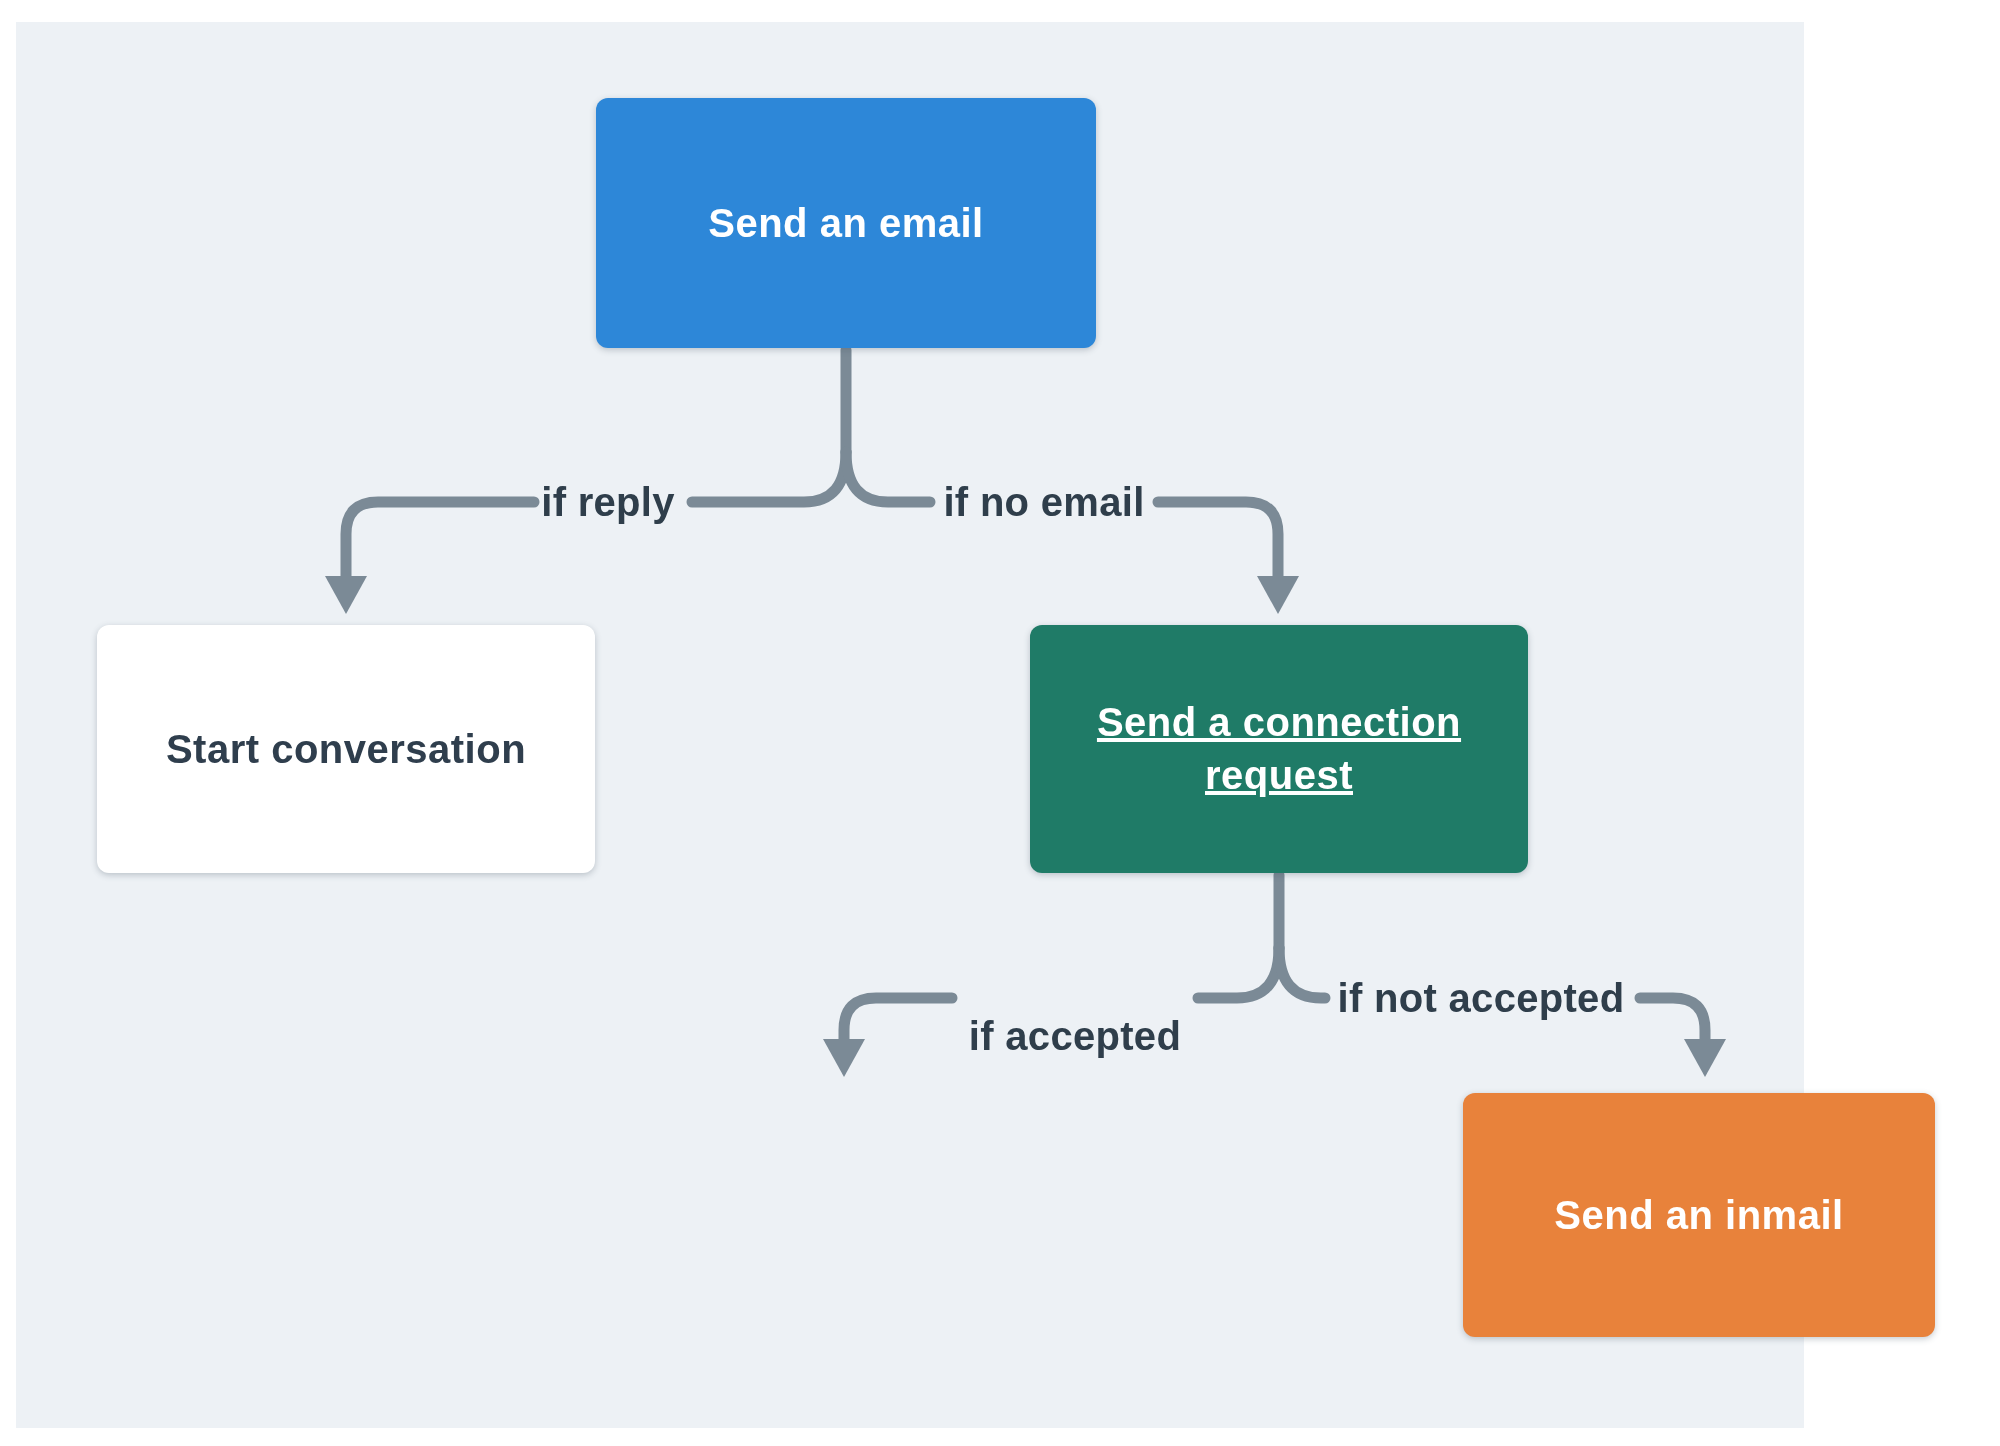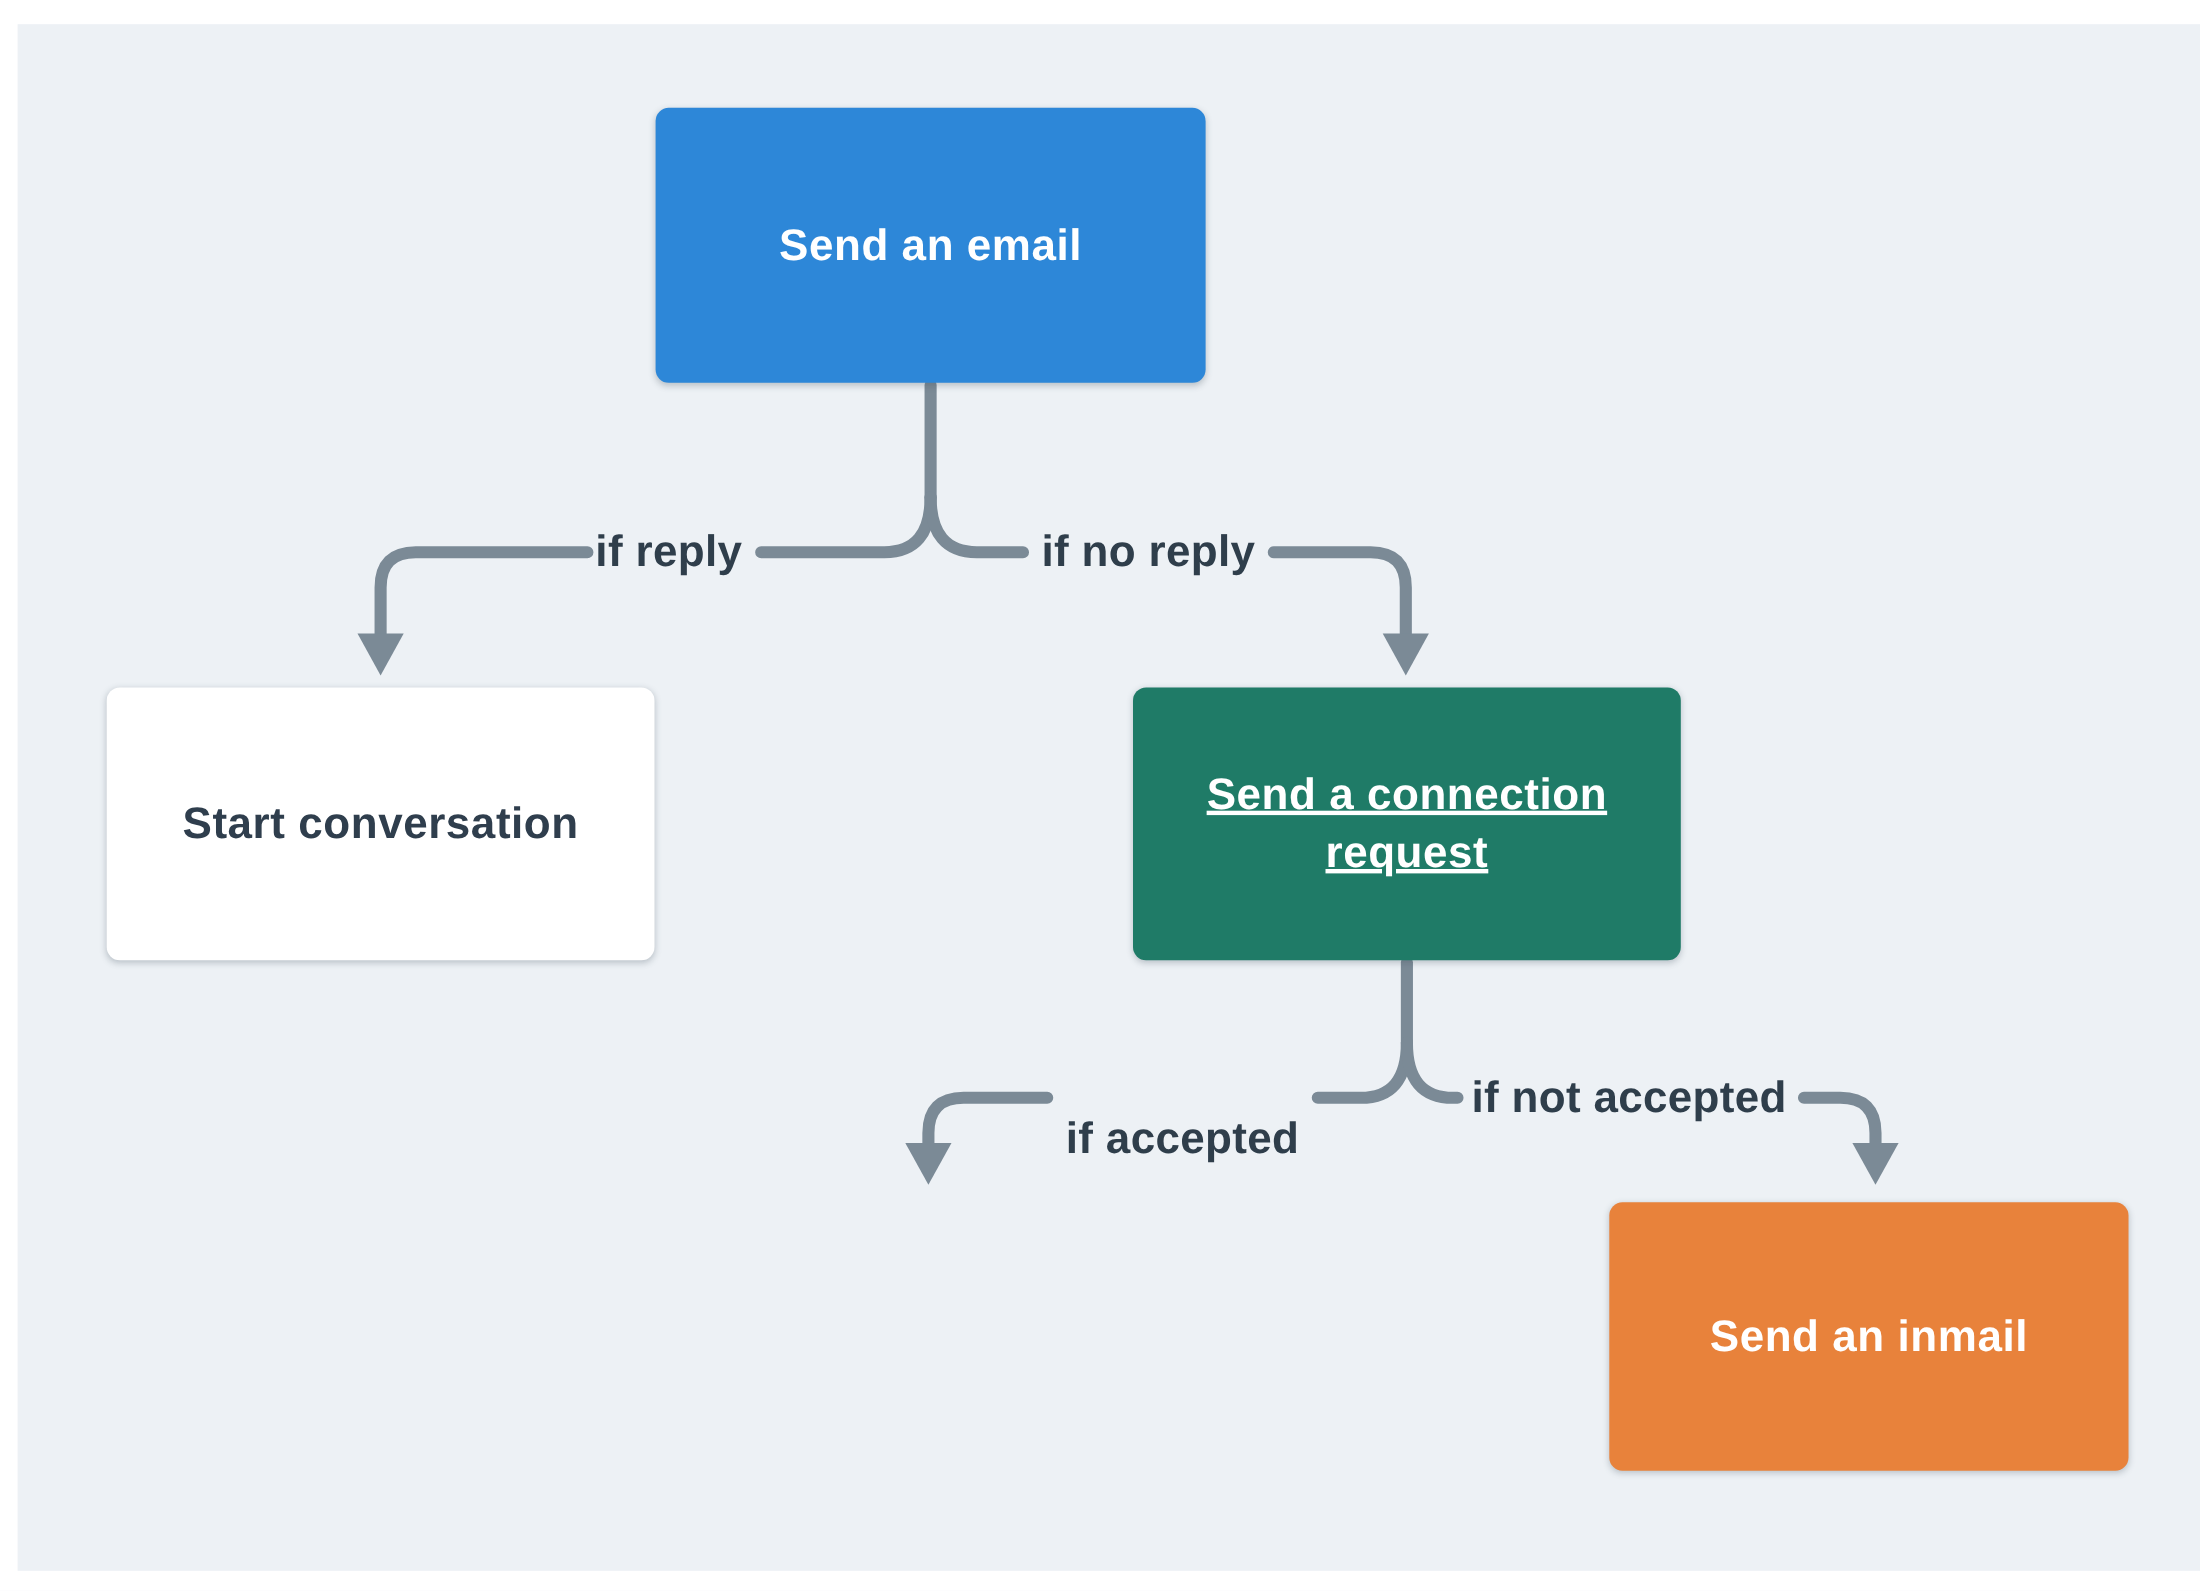--- a/index.html
+++ b/index.html
@@ -14,21 +14,21 @@
   .page {
     position: relative;
     width: 2000px;
     height: 1446px;
     background: #ffffff;
   }
   .canvas {
     position: absolute;
     left: 16px;
     top: 22px;
-    width: 1984px;
+    width: 1788px;
     height: 1406px;
     background: #edf1f5;
   }
   .connectors {
     position: absolute;
     left: -16px;
     top: -22px;
     width: 2000px;
     height: 1446px;
     pointer-events: none;
@@ -109,20 +109,20 @@
       <span class="node-label" style="max-width:370px;text-decoration:underline;">Send a connection request</span>
     </div>
 
 
     <div class="node node--orange" style="left:1447px; top:1071px; width:472px; height:244px;">
       <span class="node-label">Send an inmail</span>
     </div>
 
     <div class="edge-label" style="left:592px; top:480px;">if reply</div>
 
-    <div class="edge-label" style="left:1028px; top:480px;">if no reply</div>
+    <div class="edge-label" style="left:1028px; top:480px;">if no email</div>
 
     <div class="edge-label" style="left:1059px; top:1014px;">if accepted</div>
 
     <div class="edge-label" style="left:1465px; top:976px;">if not accepted</div>
 
   </div>
 </div>
 
 </body></html>

